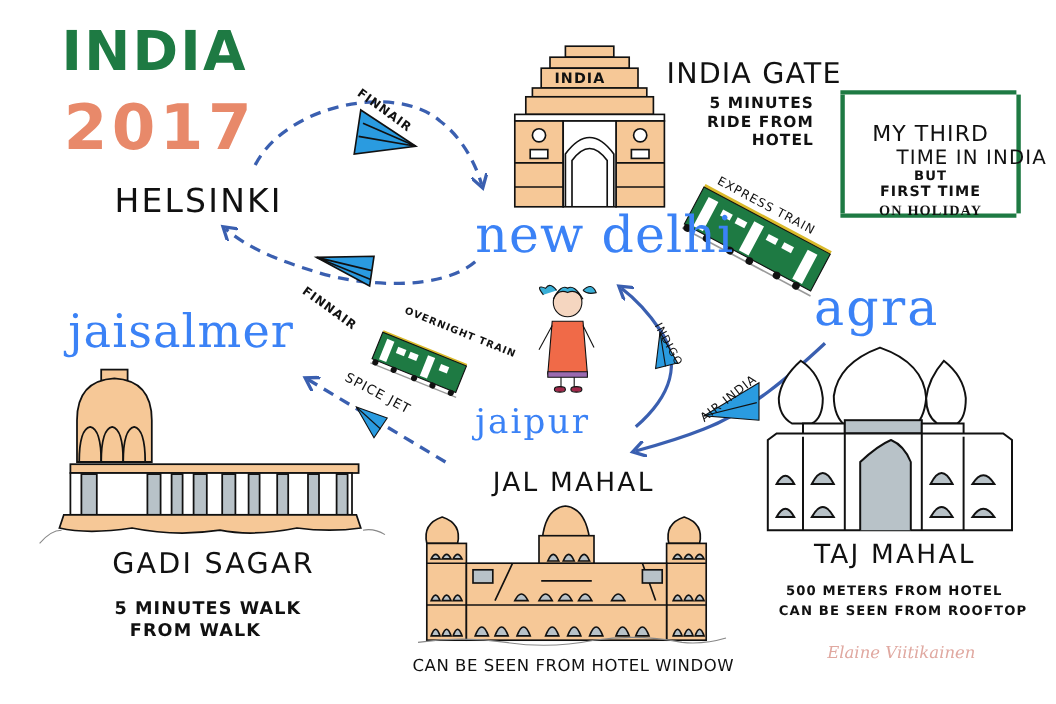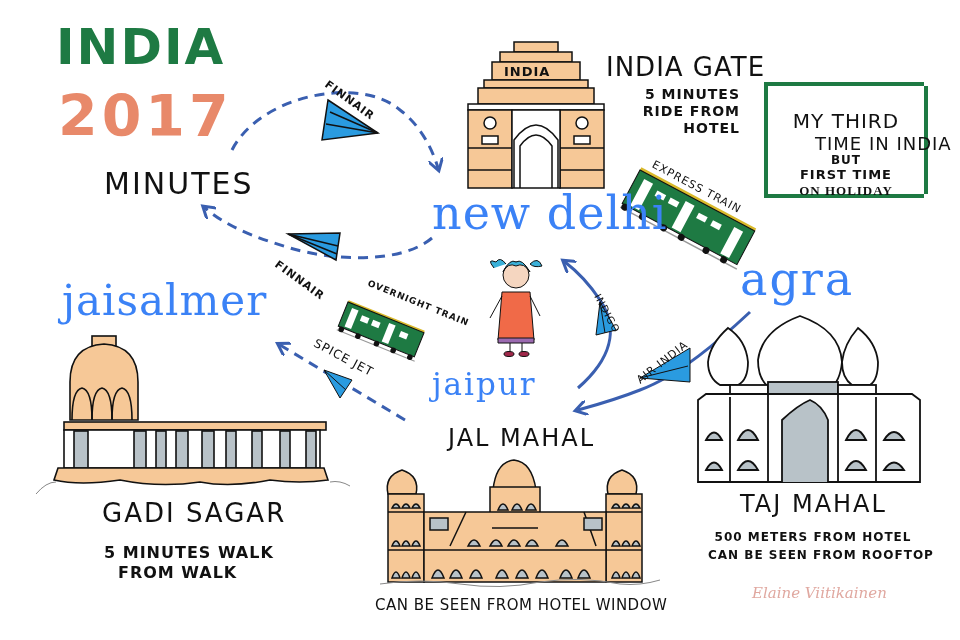--- a/index.html
+++ b/index.html
@@ -234,21 +234,21 @@
       <rect x="306" y="431" width="10" height="37"></rect>
     </g>
     <path d="M58,468 L324,468 L328,480 Q300,484 270,480 Q230,488 200,482 Q160,488 120,480 Q80,486 54,480 Z" fill="#f6c897"></path>
     <path d="M36,494 Q46,482 56,482 M330,482 Q340,480 350,486" fill="none" stroke="#888" stroke-width="1"></path>
   </g>
 </svg>
 
 <div class="abs bold" style="left:56px;top:22px;font-size:50px;color:#1e7a43;letter-spacing:2px;line-height:1;font-family:'DejaVu Sans',sans-serif;">INDIA</div>
 <div class="abs bold" style="left:58px;top:88px;font-size:57px;color:#e8896a;letter-spacing:4px;line-height:1;font-family:'DejaVu Sans',sans-serif;">2017</div>
 
-<div class="abs hand thin" style="left:104px;top:166px;font-size:30px;letter-spacing:2px;">MINUTES</div>
+<div class="abs hand thin" style="left:104px;top:166px;font-size:30px;letter-spacing:2px;">HELSINKI</div>
 
 <div class="abs hand bold" style="left:330px;top:78px;font-size:11px;transform:rotate(36deg);transform-origin:left top;">FINNAIR</div>
 <div class="abs hand bold" style="left:280px;top:258px;font-size:11px;transform:rotate(36deg);transform-origin:left top;">FINNAIR</div>
 
 <div class="abs hand bold" style="left:504px;top:64px;font-size:13px;letter-spacing:1px;">INDIA</div>
 <div class="abs hand thin" style="left:606px;top:52px;font-size:26px;letter-spacing:1px;">INDIA GATE</div>
 <div class="abs hand bold" style="left:628px;top:86px;font-size:14px;line-height:17px;text-align:right;width:112px;">
   <div>5 MINUTES</div>
   <div>RIDE FROM</div>
   <div>HOTEL</div>

